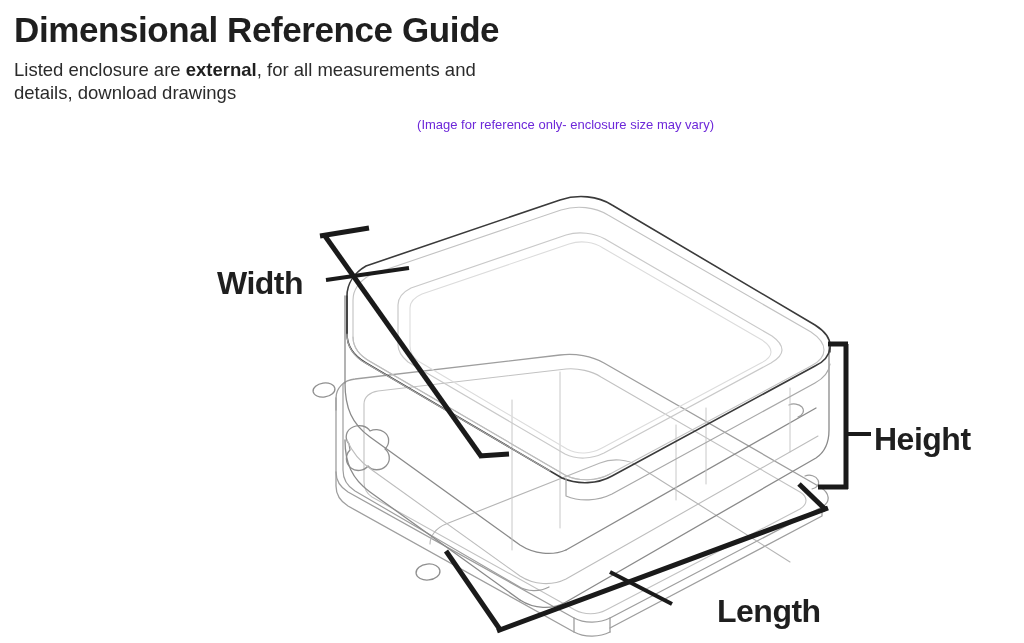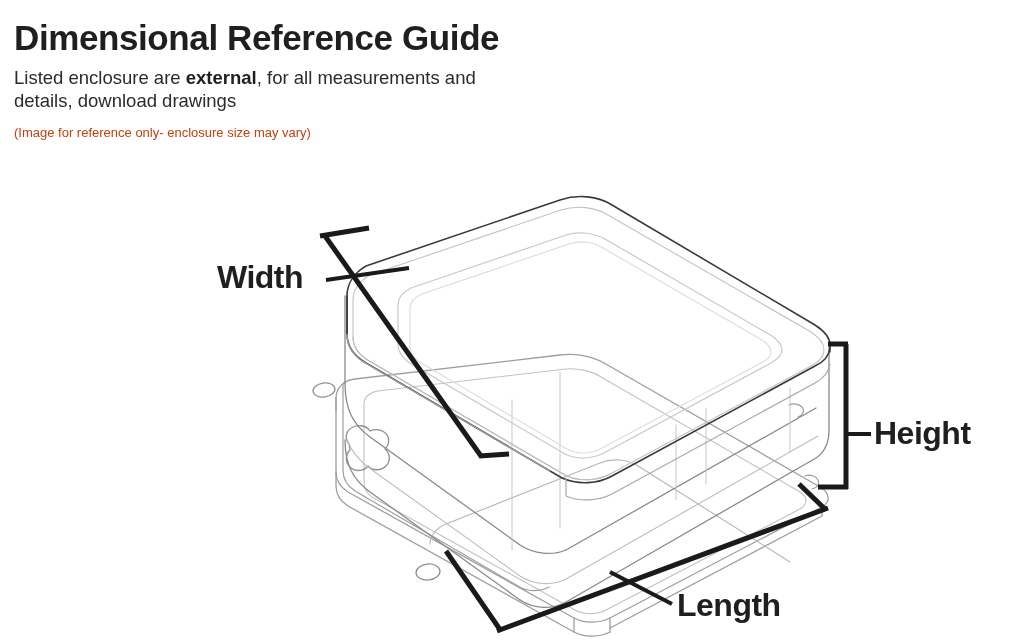--- a/index.html
+++ b/index.html
@@ -20,21 +20,21 @@
     position: relative;
     width: 1024px;
     height: 643px;
     background: #ffffff;
   }
 
   
   .header {
     position: absolute;
     left: 14px;
-    top: 16px;
+    top: 8px;
     width: 700px;
   }
   .page-title {
     font-size: 35px;
     font-weight: bold;
     line-height: 44px;
     letter-spacing: -0.4px;
     color: #1f1f1f;
     margin: 0;
     white-space: nowrap;
@@ -46,23 +46,24 @@
     margin: 6px 0 0 0;
     max-width: 500px;
   }
   .subtitle .emph {
     font-weight: bold;
     color: #1f1f1f;
   }
   .note {
     font-size: 13px;
     line-height: 16px;
-    color: #c2410c;
+    color: #6d28d9;
     margin: 13px 0 0 0;
     white-space: nowrap;
+    text-align: right;
   }
 
   
   .stage {
     position: absolute;
     left: 0;
     top: 0;
     width: 1024px;
     height: 643px;
   }
@@ -72,24 +73,25 @@
 
   
   .dim-label {
     position: absolute;
     font-size: 32px;
     font-weight: bold;
     color: #1f1f1f;
     letter-spacing: -0.5px;
     white-space: nowrap;
     line-height: 1;
+    margin-top: 6px;
   }
   #label-width  { left: 217px; top: 261px; }
   #label-height { left: 874px; top: 417px; }
-  #label-length { left: 677px; top: 589px; }
+  #label-length { left: 717px; top: 589px; }
 </style>
 </head>
 <body>
 
 <div id="page">
 
   <div class="header">
     <h1 class="page-title">Dimensional Reference Guide</h1>
 
     <p class="subtitle"><span>Listed enclosure are </span><span class="emph">external</span><span>, for all measurements and details, download drawings</span></p>

